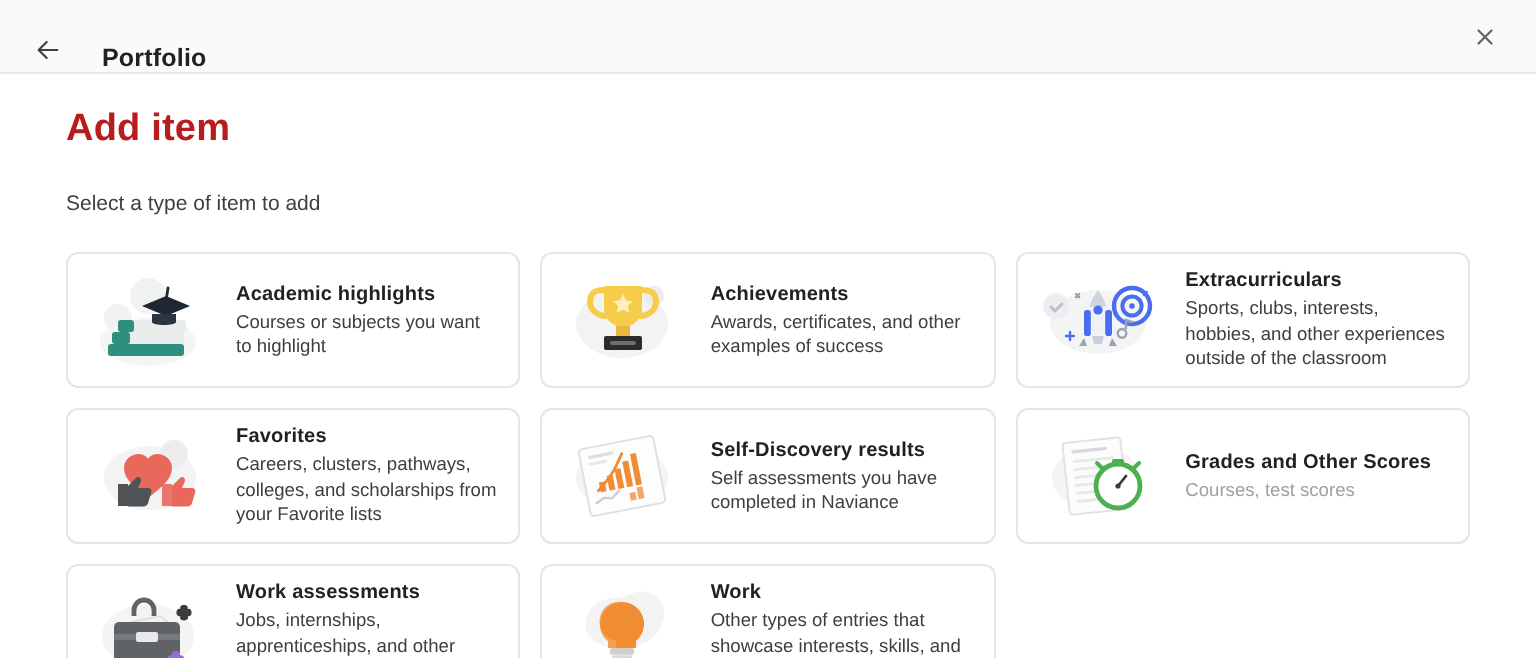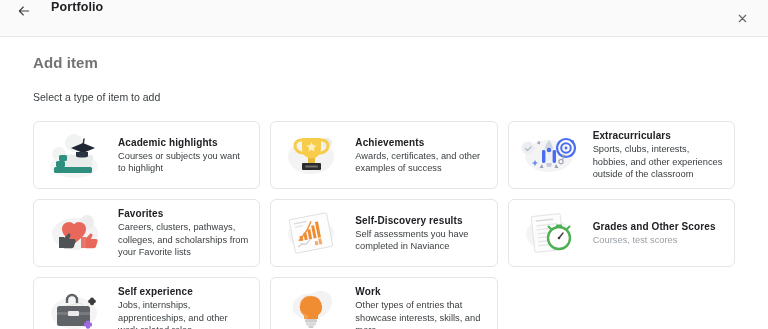--- a/index.html
+++ b/index.html
@@ -11,21 +11,21 @@
     -webkit-font-smoothing: antialiased;
   }
 
   
   .topbar {
     position: relative;
     height: 37px;
     background: #fafafa;
     border-bottom: 1px solid #e8e8e8;
     display: flex;
-    align-items: flex-start;
+    align-items: flex-end;
   }
   .back-btn {
     width: 22px; height: 22px;
     margin-left: 13px;
     display: flex; align-items: center; justify-content: center;
     cursor: pointer;
     color: #3c4043;
   }
   .topbar-title {
     margin-left: 16px;
@@ -41,23 +41,23 @@
     width: 20px; height: 20px;
     display: flex; align-items: center; justify-content: center;
     cursor: pointer;
     color: #5f6368;
     font-size: 13px;
   }
 
   
   .page { padding: 17px 33px 0 33px; }
   .page-title {
-    font-size: 15px;
+    font-size: 19px;
     font-weight: bold;
-    color: #737373;
+    color: #b91c1c;
     letter-spacing: .1px;
   }
   .page-subtitle {
     margin-top: 20px;
     font-size: 10.5px;
     color: #3c4043;
   }
 
   
   .grid {
@@ -277,21 +277,21 @@
           <rect x="28" y="29" width="11" height="5" rx="1" fill="#e9e9e9"></rect>
           <g fill="#3c3c3c">
             <path d="M52 15.5c1.6 0 2.2 1 1.8 2 1-.4 2 .2 2 1.8 0 1.5-.9 2.1-1.9 1.8.4 1.1-.2 2.1-1.9 2.1-1.6 0-2.3-1-1.8-2.1-1 .3-2-.3-2-1.8s1-2.2 2-1.8c-.4-1 .2-2 1.8-2z"></path>
           </g>
           <g fill="#9c6ade">
             <path d="M48 38.5c1.7 0 2.4 1.1 1.9 2.2 1.1-.4 2.2.3 2.2 1.9 0 1.7-1 2.3-2.1 1.9.5 1.2-.2 2.2-2 2.2s-2.5-1-2-2.2c-1.1.4-2.1-.2-2.1-1.9s1-2.3 2.1-1.9c-.5-1.1.3-2.2 2-2.2z"></path>
           </g>
         </svg>
       </div>
       <div class="card-text">
-        <div class="card-title">Self experience</div>
+        <div class="card-title">Work assessments</div>
         <div class="card-desc">Jobs, internships, apprenticeships, and other work-related roles</div>
       </div>
     </div>
 
     <div class="card">
       <div class="card-art">
         <svg viewBox="0 0 72 58">
           <path d="M16 28c-2-9 6-16 14-16 7 0 9-4 16-3 8 1 11 9 8 16-3 8-10 11-18 12-8 1-18-2-20-9z" fill="#f3f3f3"></path>
           <path d="M34 14a11 11 0 0 1 7 19.5V37h-14v-3.5A11 11 0 0 1 34 14z" fill="#f08c32"></path>
           <path d="M34 14a11 11 0 0 0-7 19.5V37h4v-3.8A9 9 0 0 1 34 14z" fill="#f49f52"></path>

